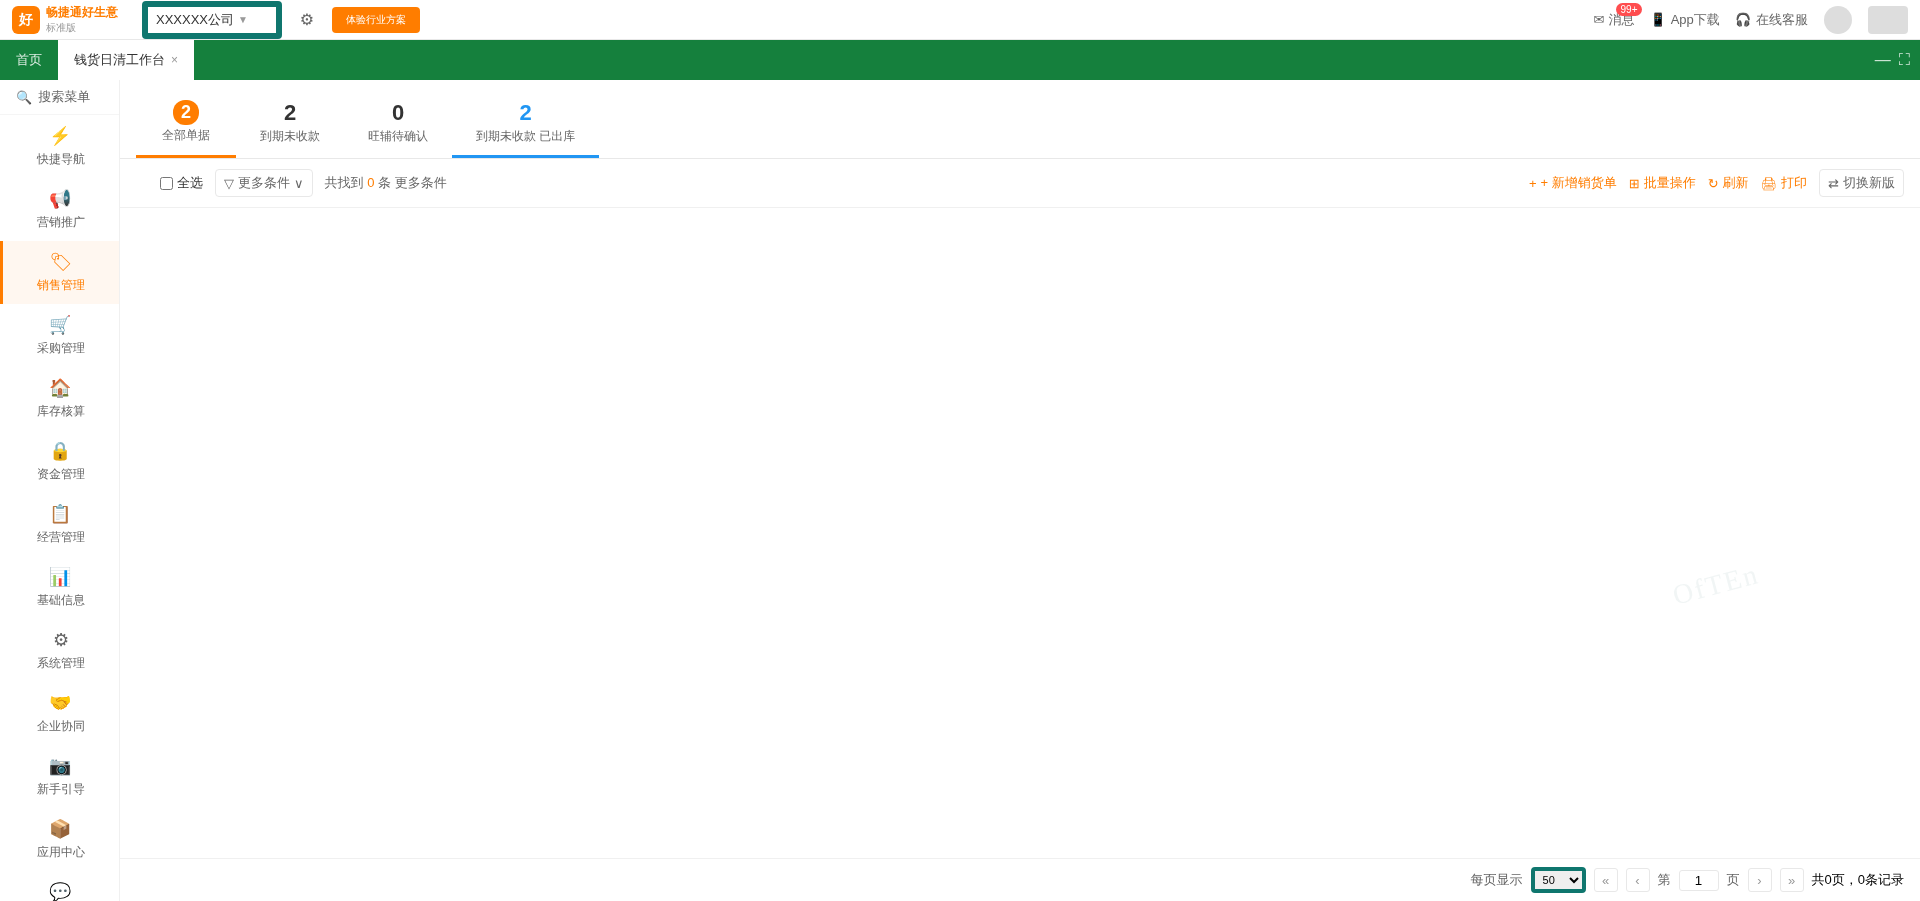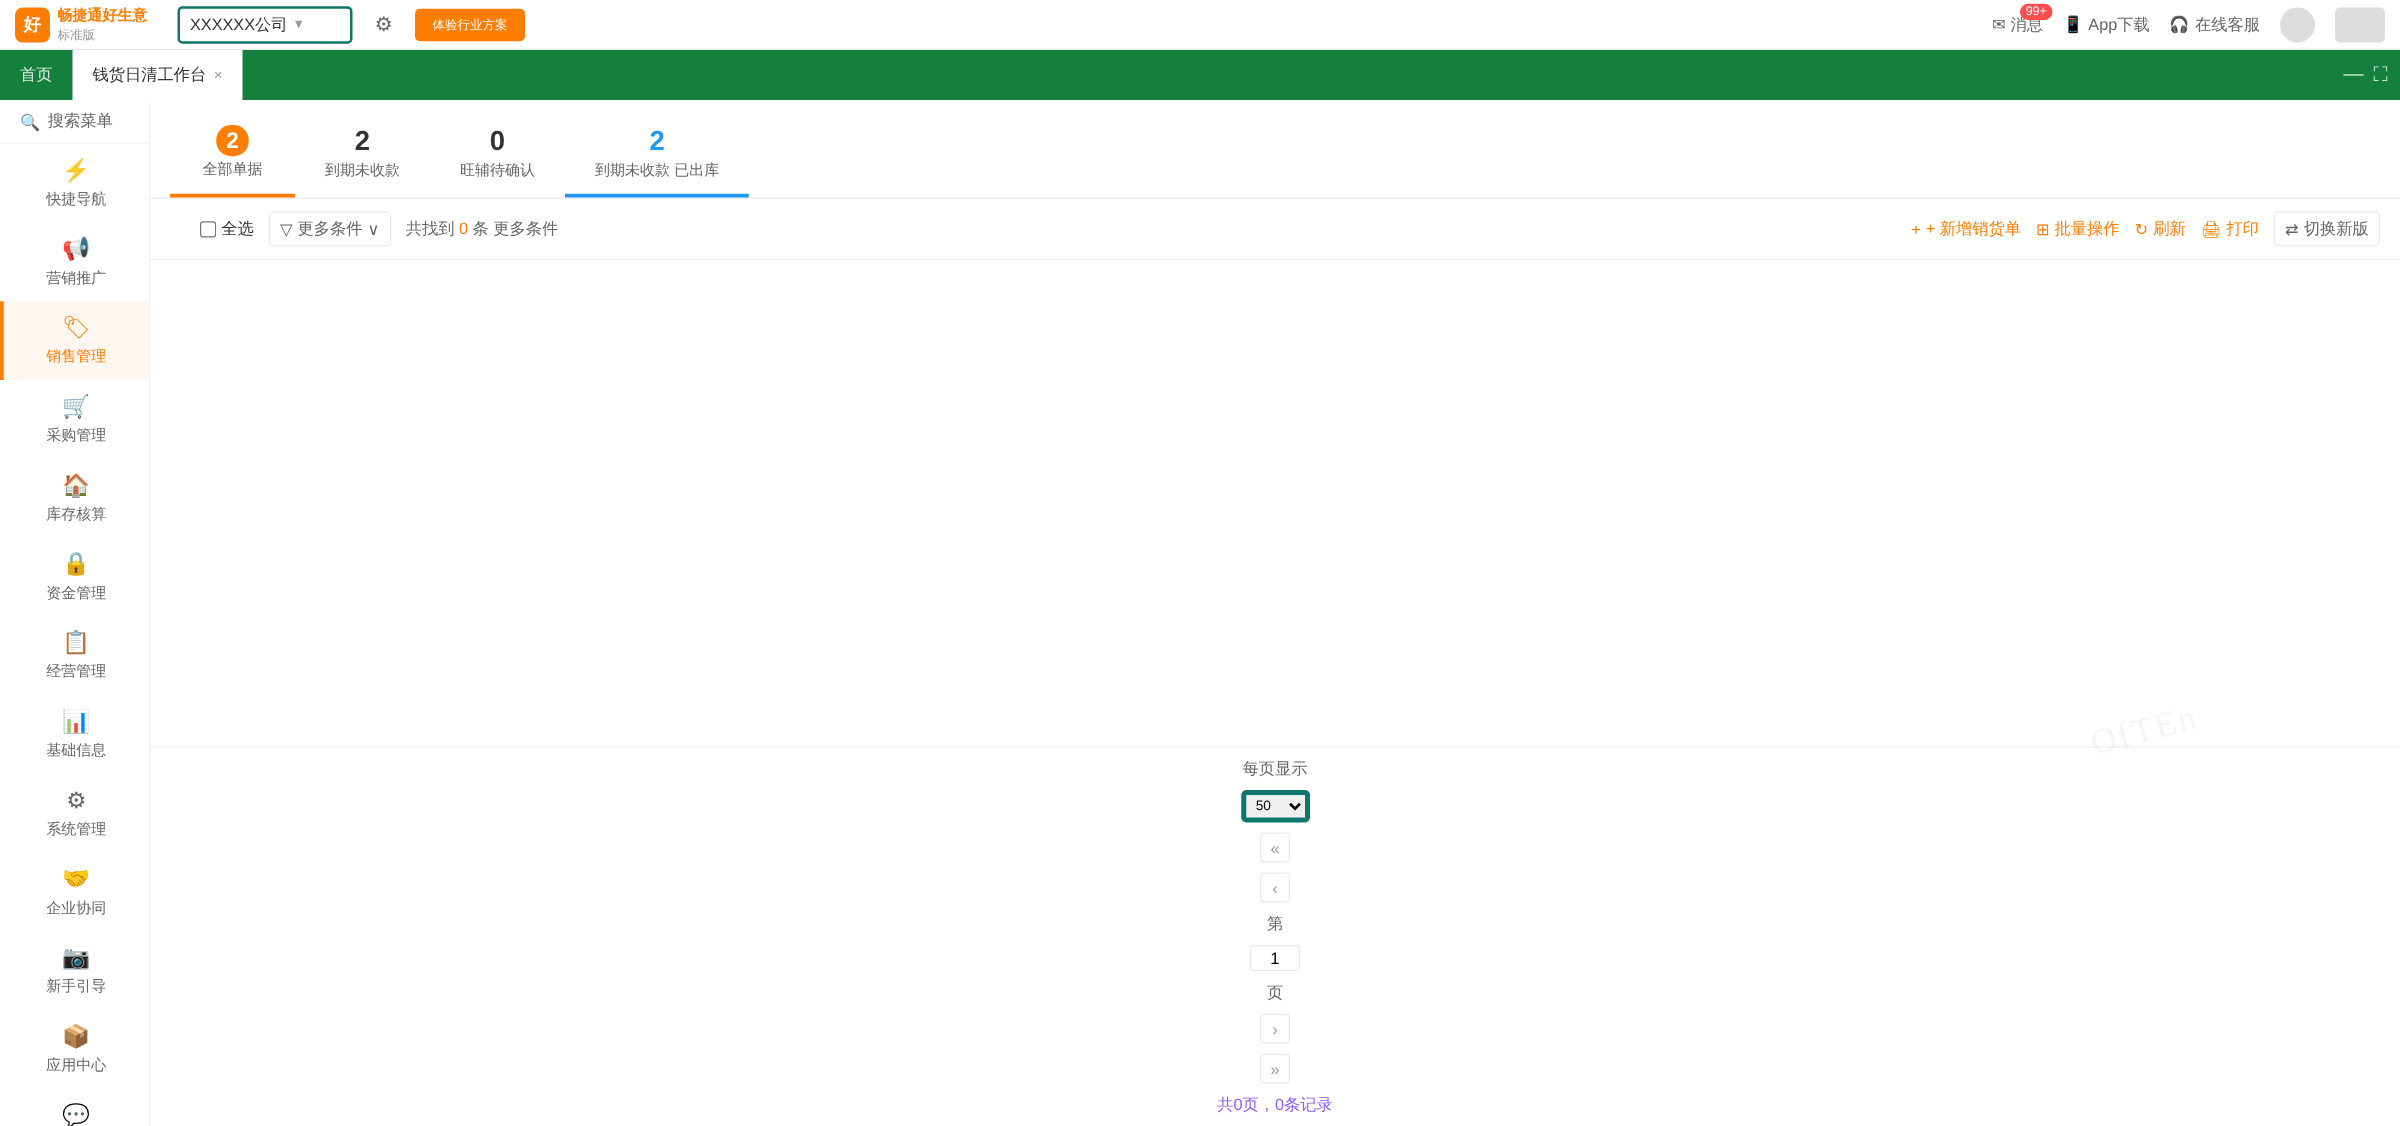--- a/index.html
+++ b/index.html
@@ -12,21 +12,21 @@
       border-bottom: 1px solid #e8e8e8;
       display: flex;
       align-items: center;
       padding: 0 12px;
       justify-content: space-between;
       position: fixed; top: 0; left: 0; right: 0; z-index: 100;
     }
     .topbar-left { display: flex; align-items: center; gap: 10px; }
     .logo-area { display: flex; align-items: center; gap: 6px; width: 120px; }
     .logo-icon { width: 28px; height: 28px; background: #ff7d00; border-radius: 6px; display: flex; align-items: center; justify-content: center; color: white; font-size: 14px; font-weight: bold; }
-    .company-selector { display: flex; align-items: center; gap: 4px; border: 2px solid #0f766e; border-radius: 4px; padding: 4px 8px; cursor: pointer; background: #fff; min-width: 140px; }
+    .company-selector { display: flex; align-items: center; gap: 4px; border: 6px solid #0f766e; border-radius: 4px; padding: 4px 8px; cursor: pointer; background: #fff; min-width: 140px; }
     .company-name { font-size: 13px; color: #333; }
     .chevron-down { color: #999; font-size: 10px; }
     .settings-btn { width: 30px; height: 30px; display: flex; align-items: center; justify-content: center; cursor: pointer; color: #666; font-size: 16px; }
     .trial-btn { background: #ff7d00; color: white; border: none; border-radius: 4px; padding: 6px 14px; cursor: pointer; font-size: 10px; }
 
     .topbar-right { display: flex; align-items: center; gap: 16px; }
     .msg-btn { display: flex; align-items: center; gap: 4px; cursor: pointer; color: #666; position: relative; }
     .msg-badge { background: #ff4d4f; color: white; border-radius: 10px; padding: 1px 5px; font-size: 10px; position: absolute; top: -8px; right: -8px; }
     .app-download { display: flex; align-items: center; gap: 4px; cursor: pointer; color: #666; }
     .online-service { display: flex; align-items: center; gap: 4px; cursor: pointer; color: #666; }
@@ -151,27 +151,26 @@
     .pagination {
       background: #fff;
       border-top: 1px solid #f0f0f0;
       padding: 8px 16px;
       display: flex;
       align-items: center;
       justify-content: flex-end;
       gap: 8px;
       font-size: 13px;
       color: #666;
-      flex-direction: column;
     }
     .page-size-label { color: #666; }
     .page-size-select { border: 4px solid #0f766e; border-radius: 4px; padding: 2px 4px; font-size: 11px; cursor: pointer; }
     .page-nav-btn { width: 24px; height: 24px; display: flex; align-items: center; justify-content: center; cursor: pointer; color: #999; border: 1px solid #e8e8e8; border-radius: 3px; }
     .page-input { width: 40px; border: 1px solid #e8e8e8; border-radius: 3px; text-align: center; padding: 2px 4px; }
-    .page-total { color: #8b5cf6; }
+    .page-total { color: #000000; }
 
     
     .search-menu { display: flex; align-items: center; gap: 6px; padding: 8px 0 8px 16px; cursor: pointer; color: #666; border-bottom: 1px solid #f5f5f5; }
   </style>
 </head>
 <body>
 
 <div class="topbar">
   <div class="topbar-left">
     <div class="logo-area">

